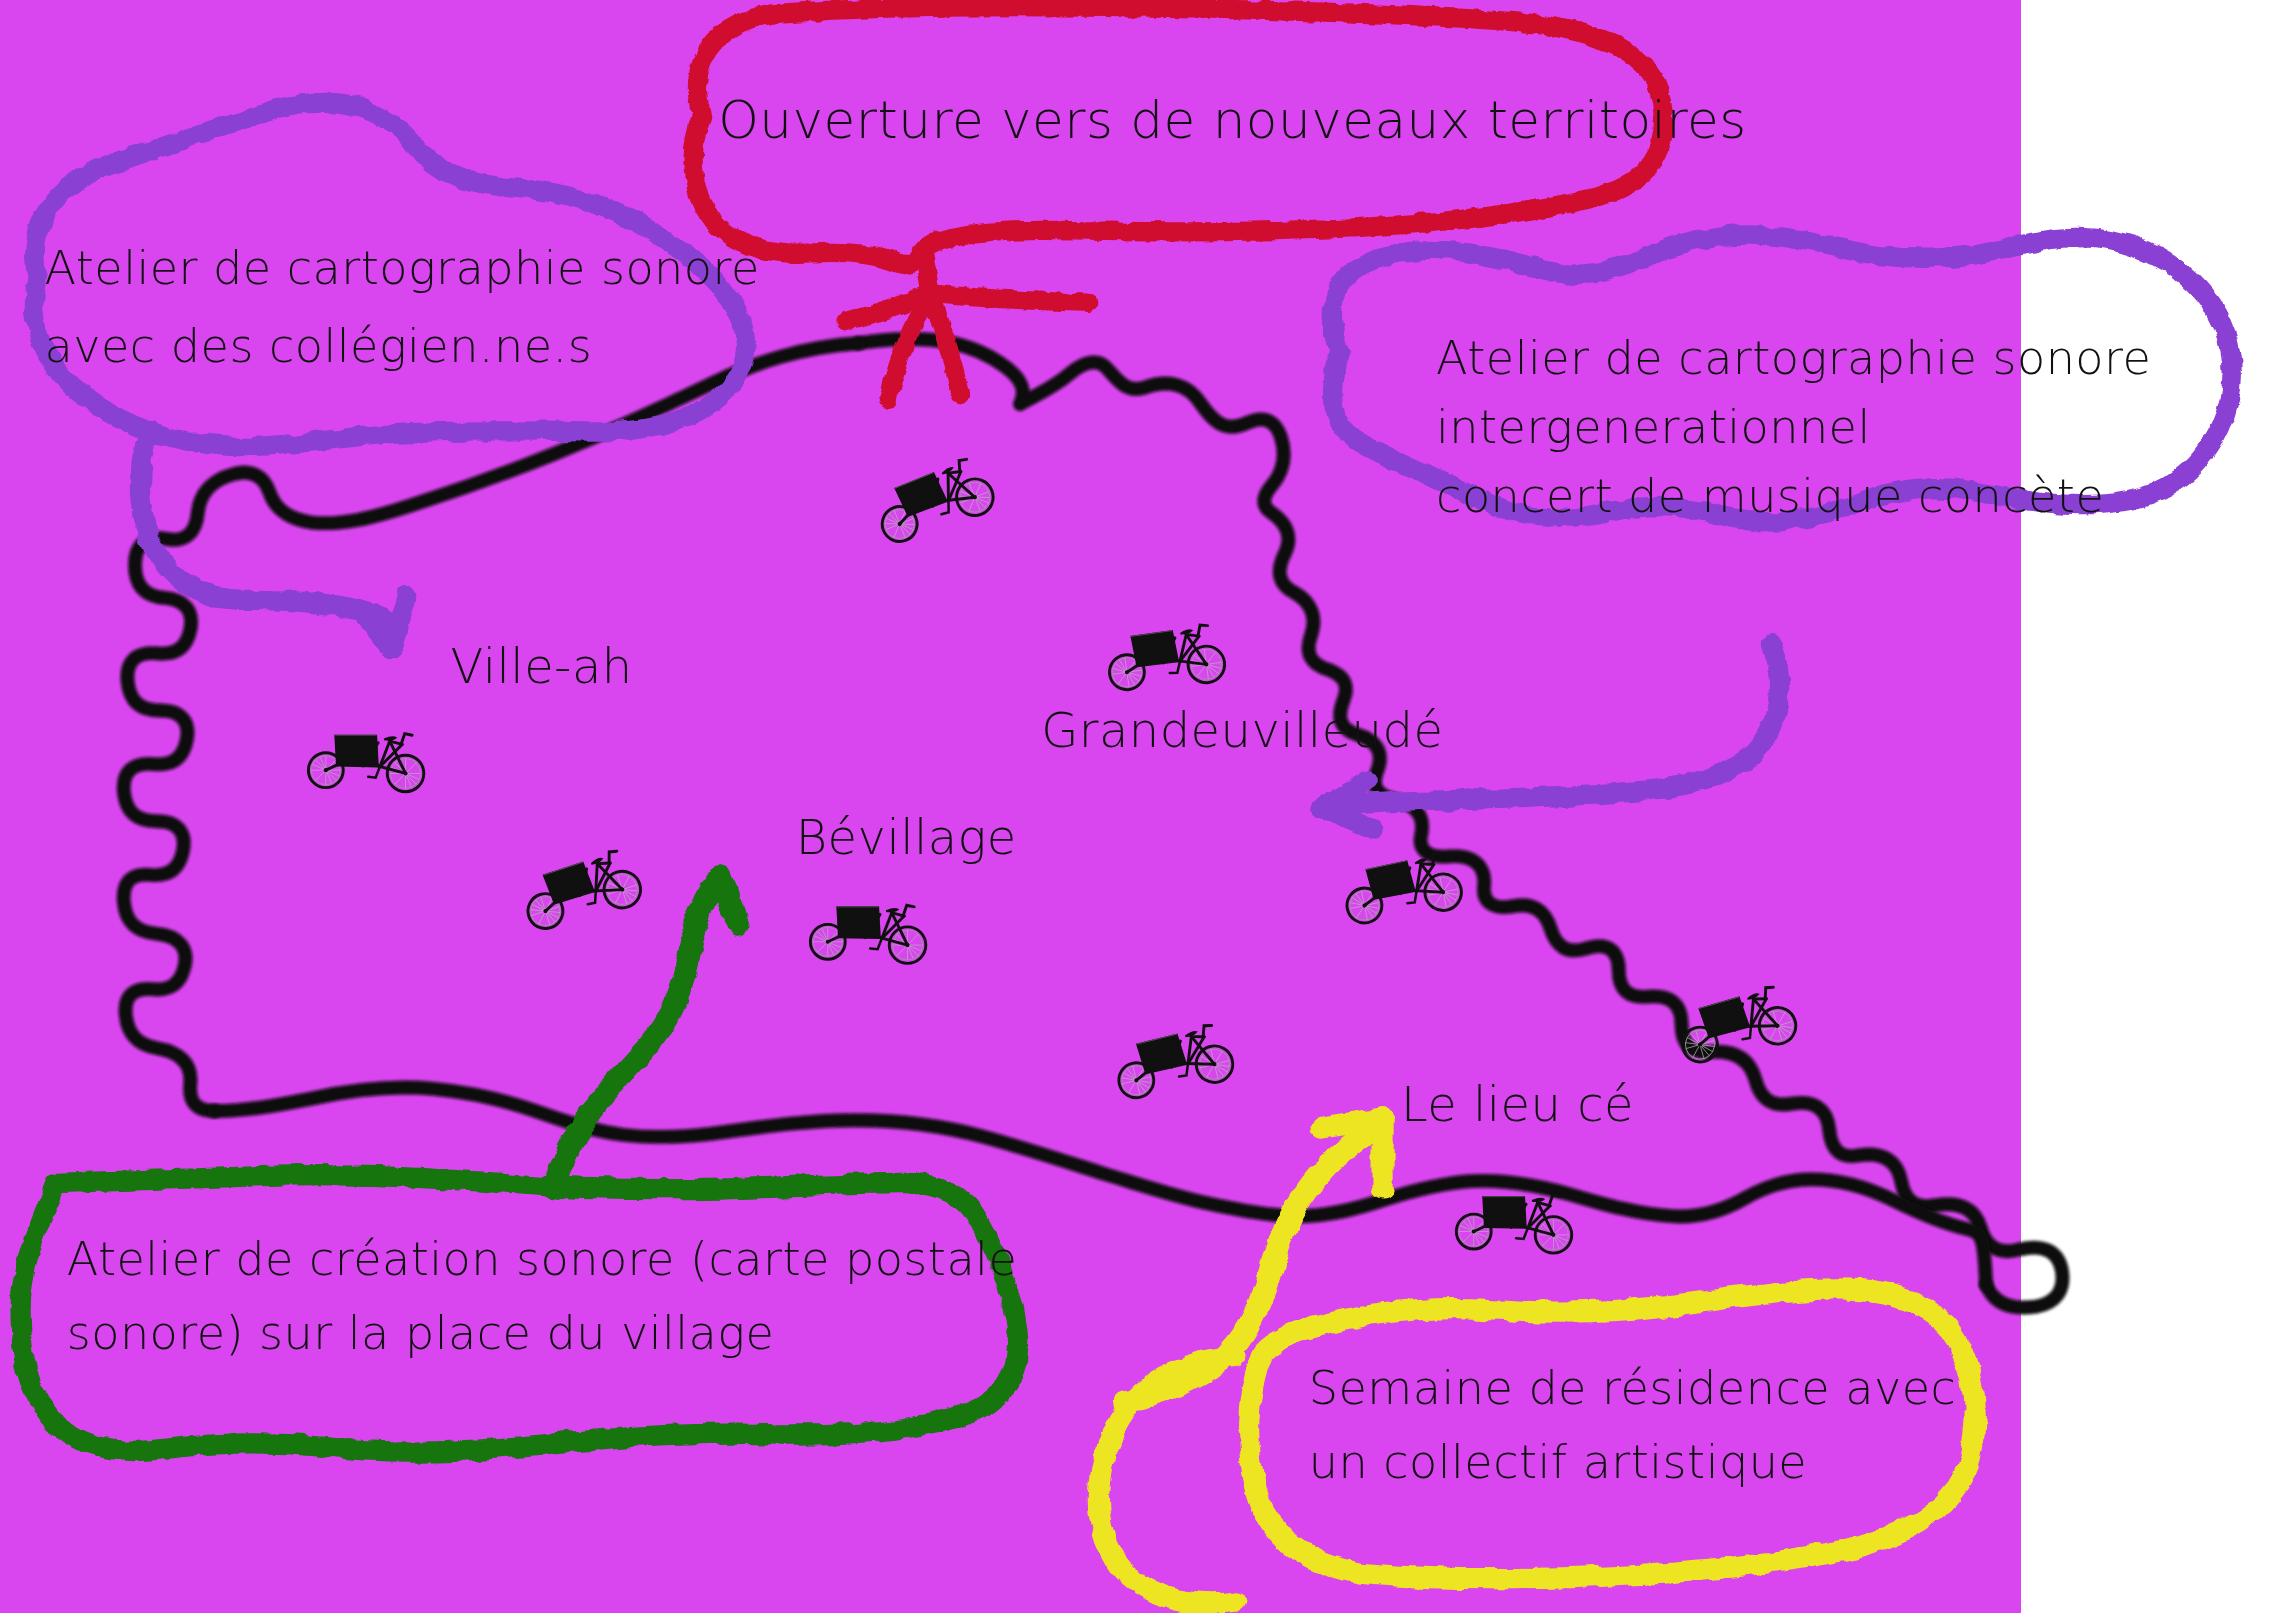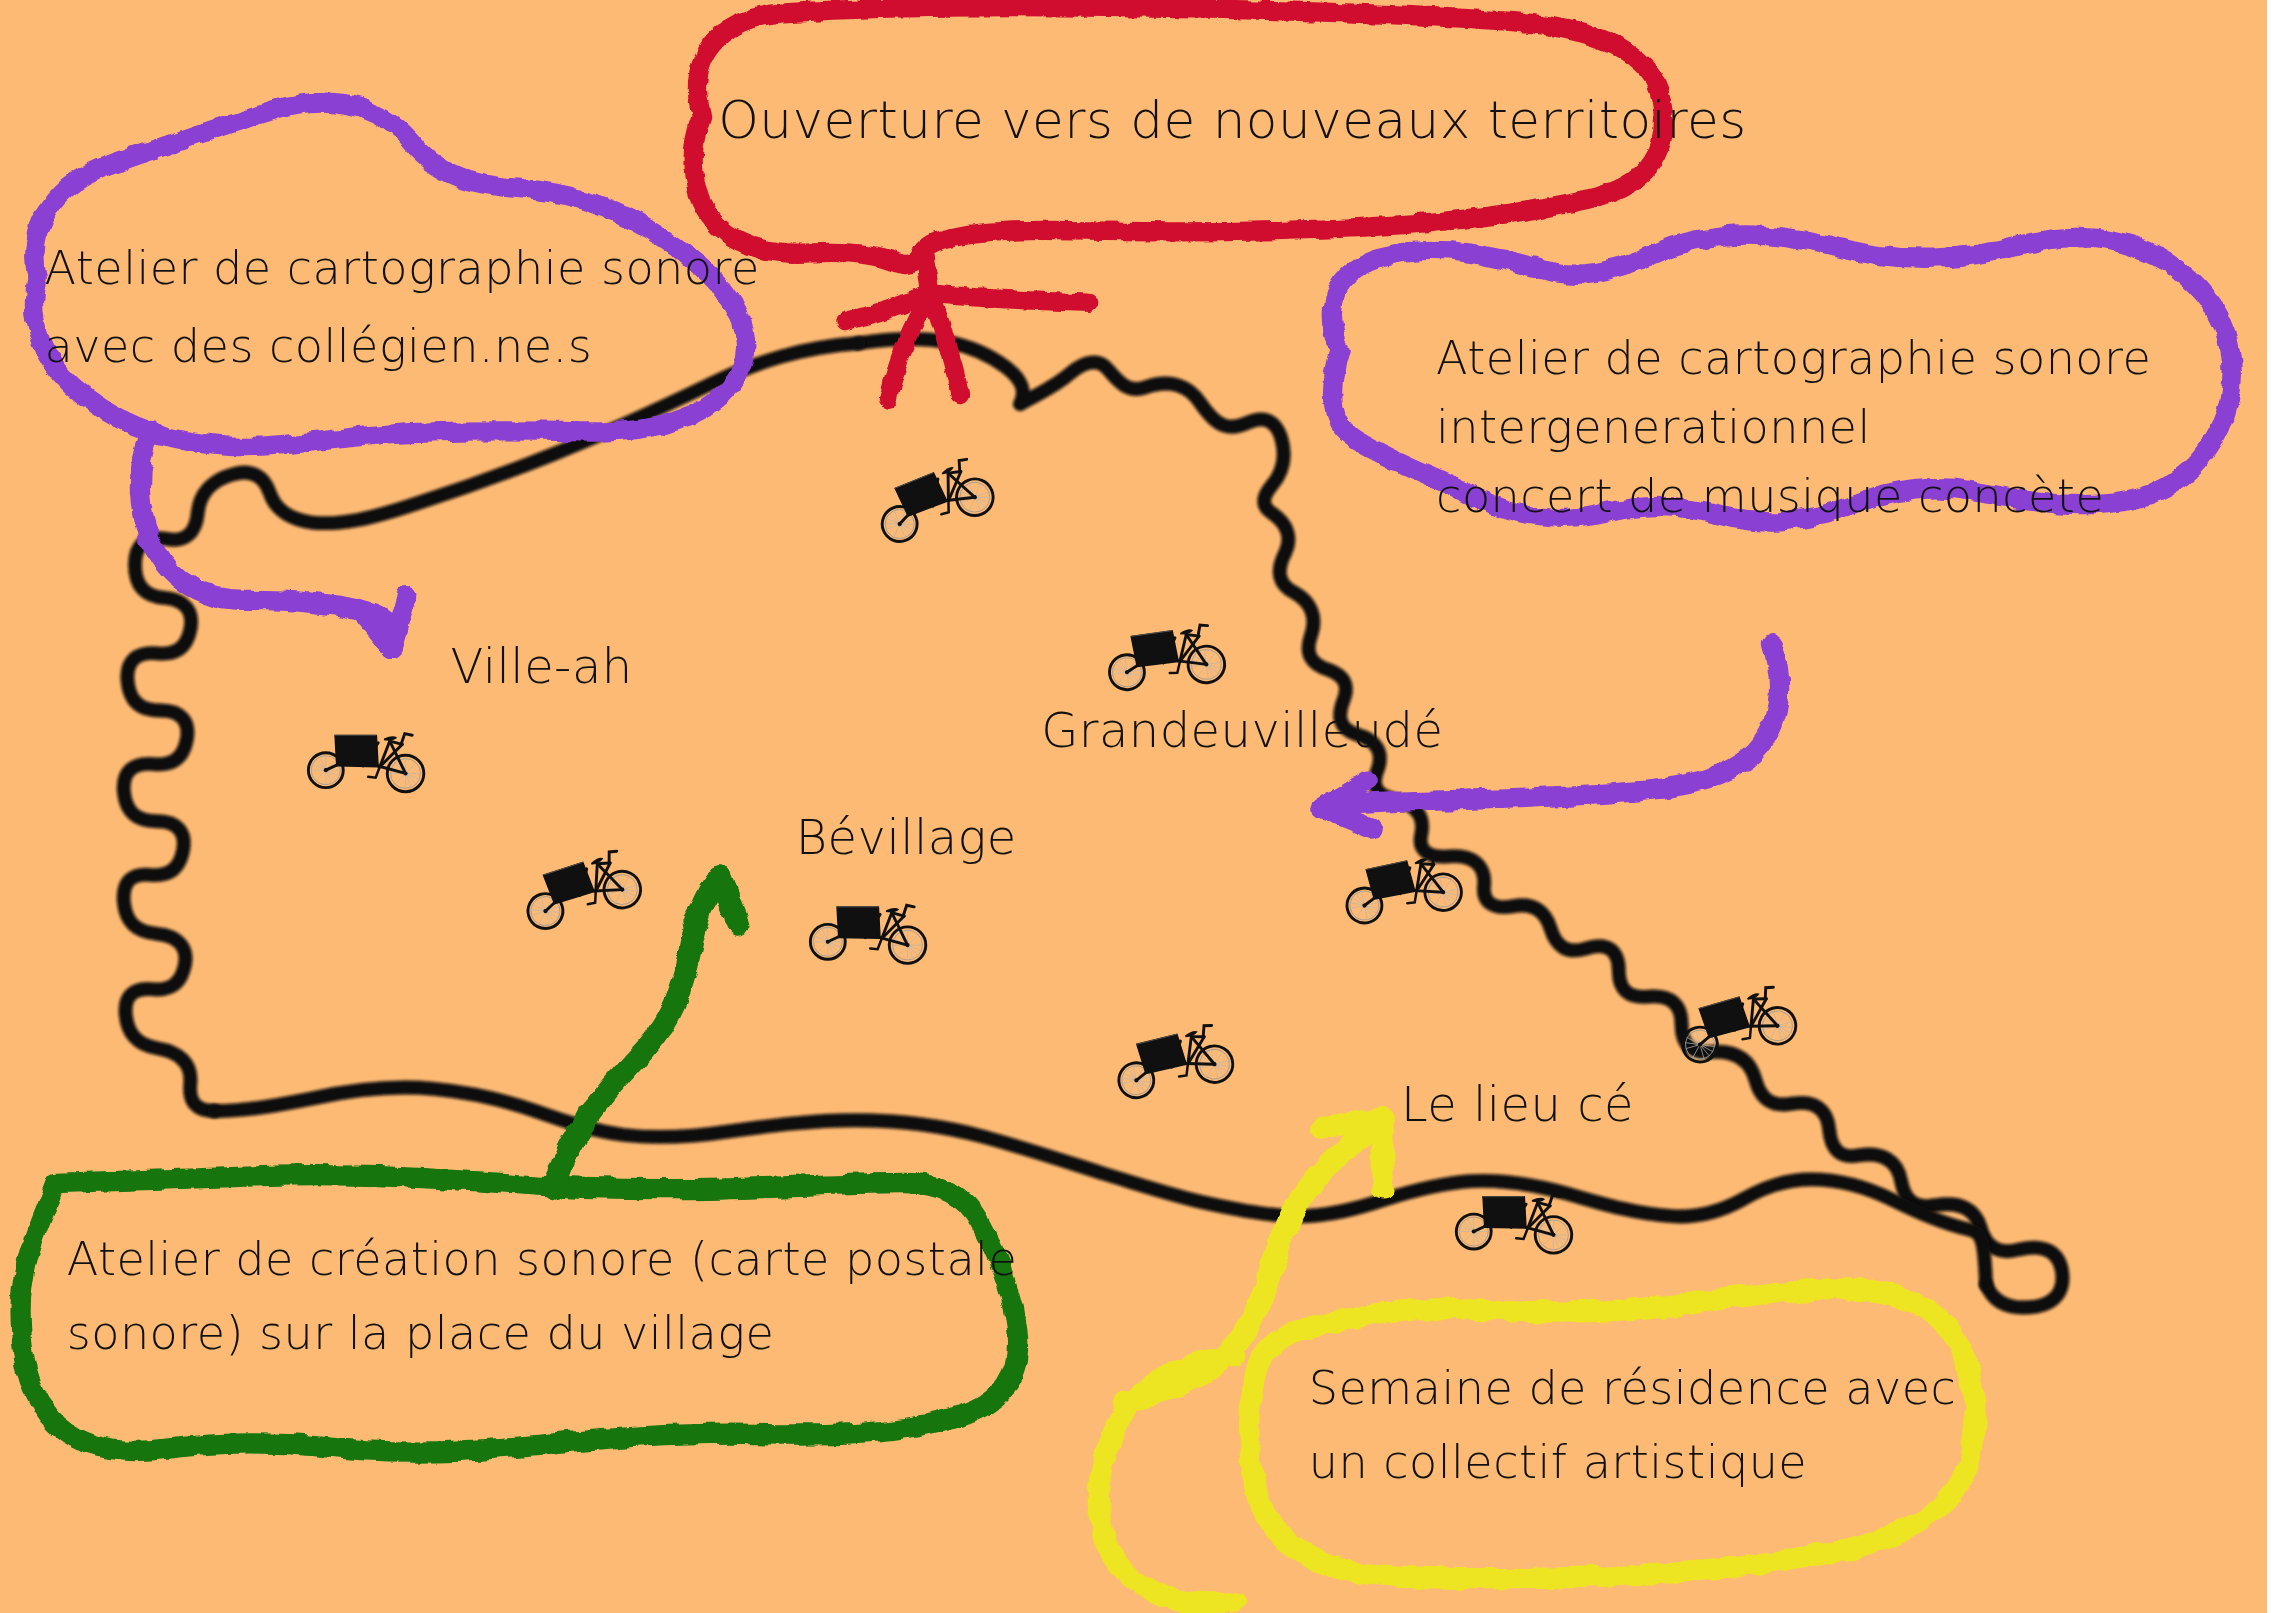--- a/index.html
+++ b/index.html
@@ -2,21 +2,21 @@
 <html style="font-size:14.8px"><head>
 <meta charset="utf-8">
 <title>Carte sonore</title>
 <style>
   html,body{margin:0;padding:0;background:#ffffff;}
   body{
     width:2289px;height:1613px;overflow:hidden;
     font-family:"DejaVu Sans", sans-serif;
     position:relative;
   }
-  #stage{position:absolute;left:0;top:0;width:2267px;height:1613px;background:#fdba74;}
+  #stage{position:absolute;left:0;top:0;width:2021px;height:1613px;background:#d946ef;}
   svg#scene{position:absolute;left:0;top:0;width:2289px;height:1613px;}
   .handtext{
     font-family:"DejaVu Sans", sans-serif;
     font-weight:300;
     fill:#111111;
     letter-spacing:0.5px;
   }
   .bubbletext{font-size:50px;}
   .placetext{font-size:52px;}
   .titletext{font-size:56px;}

